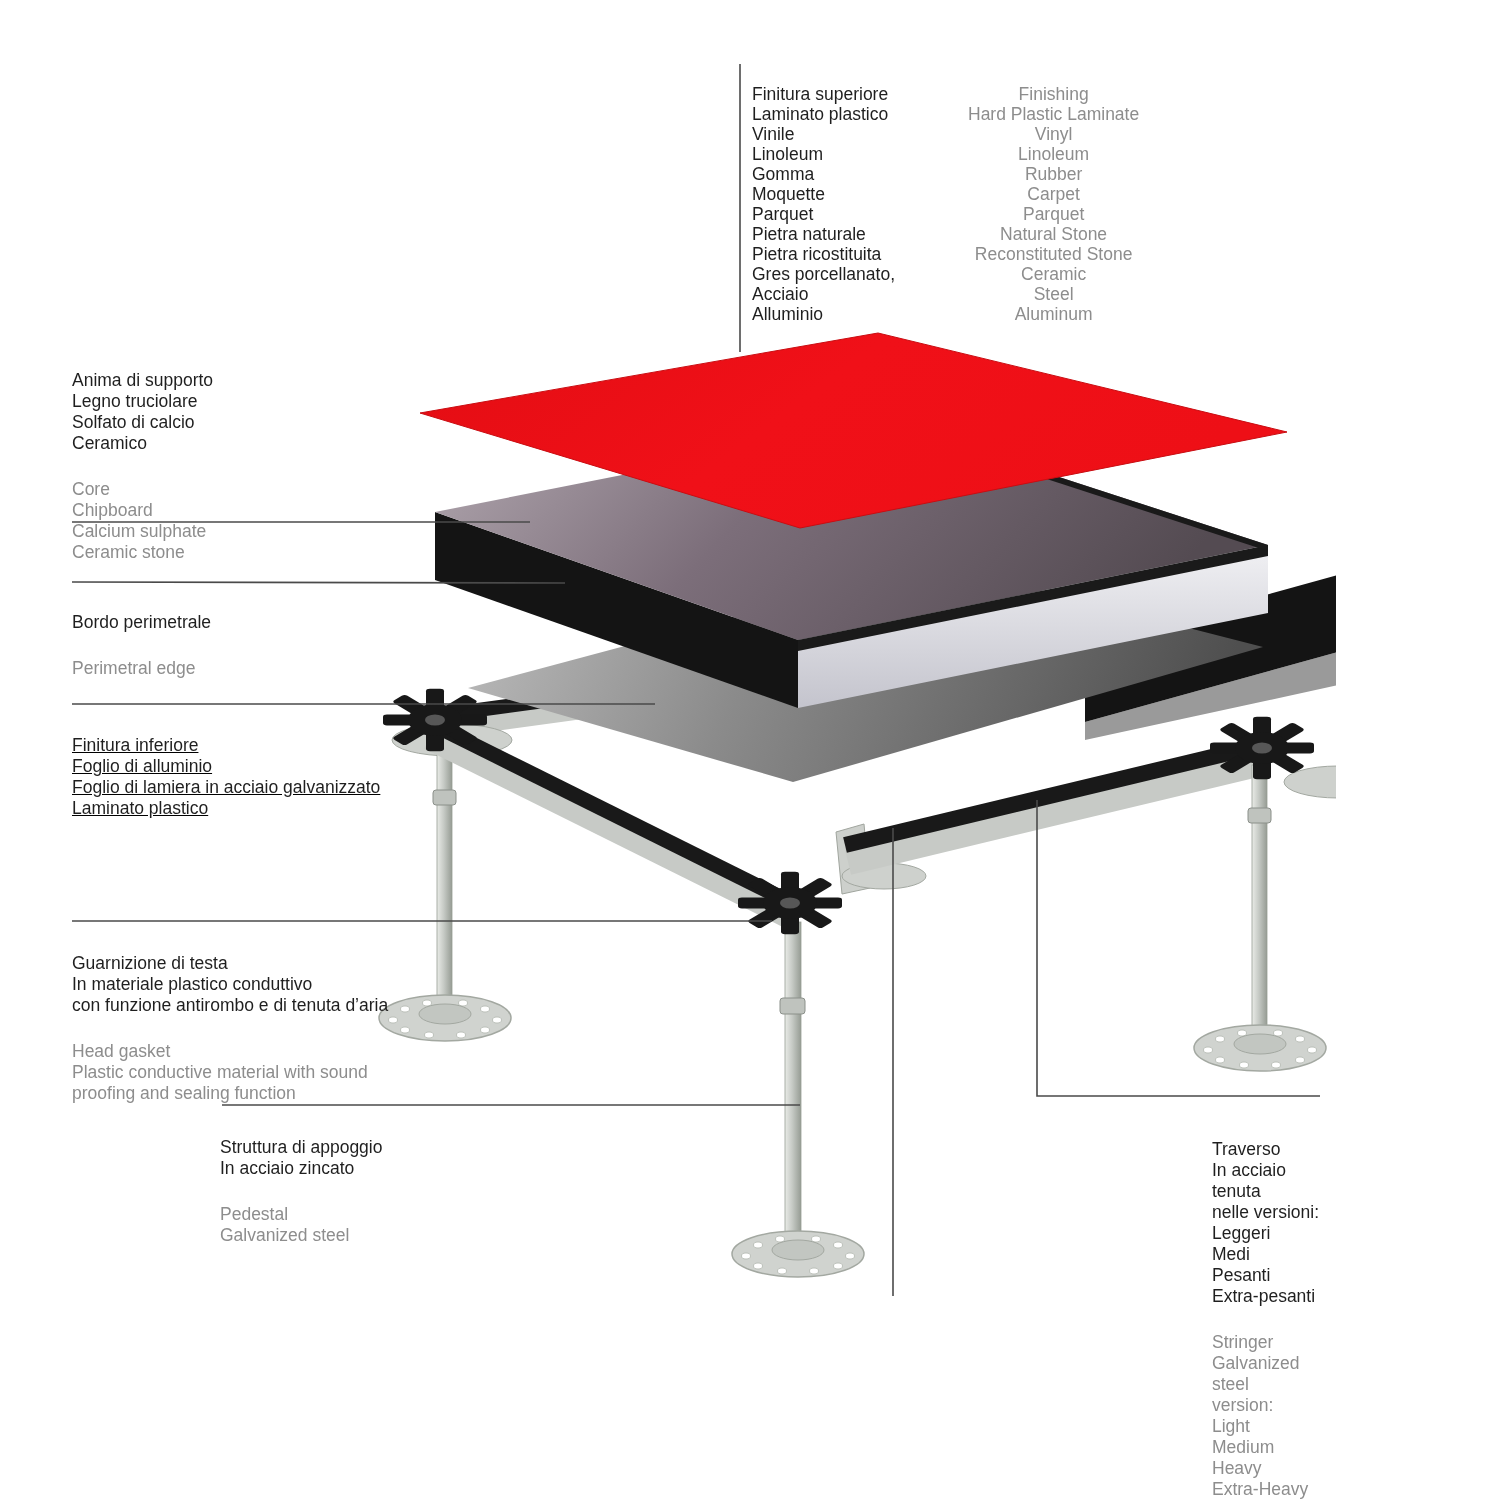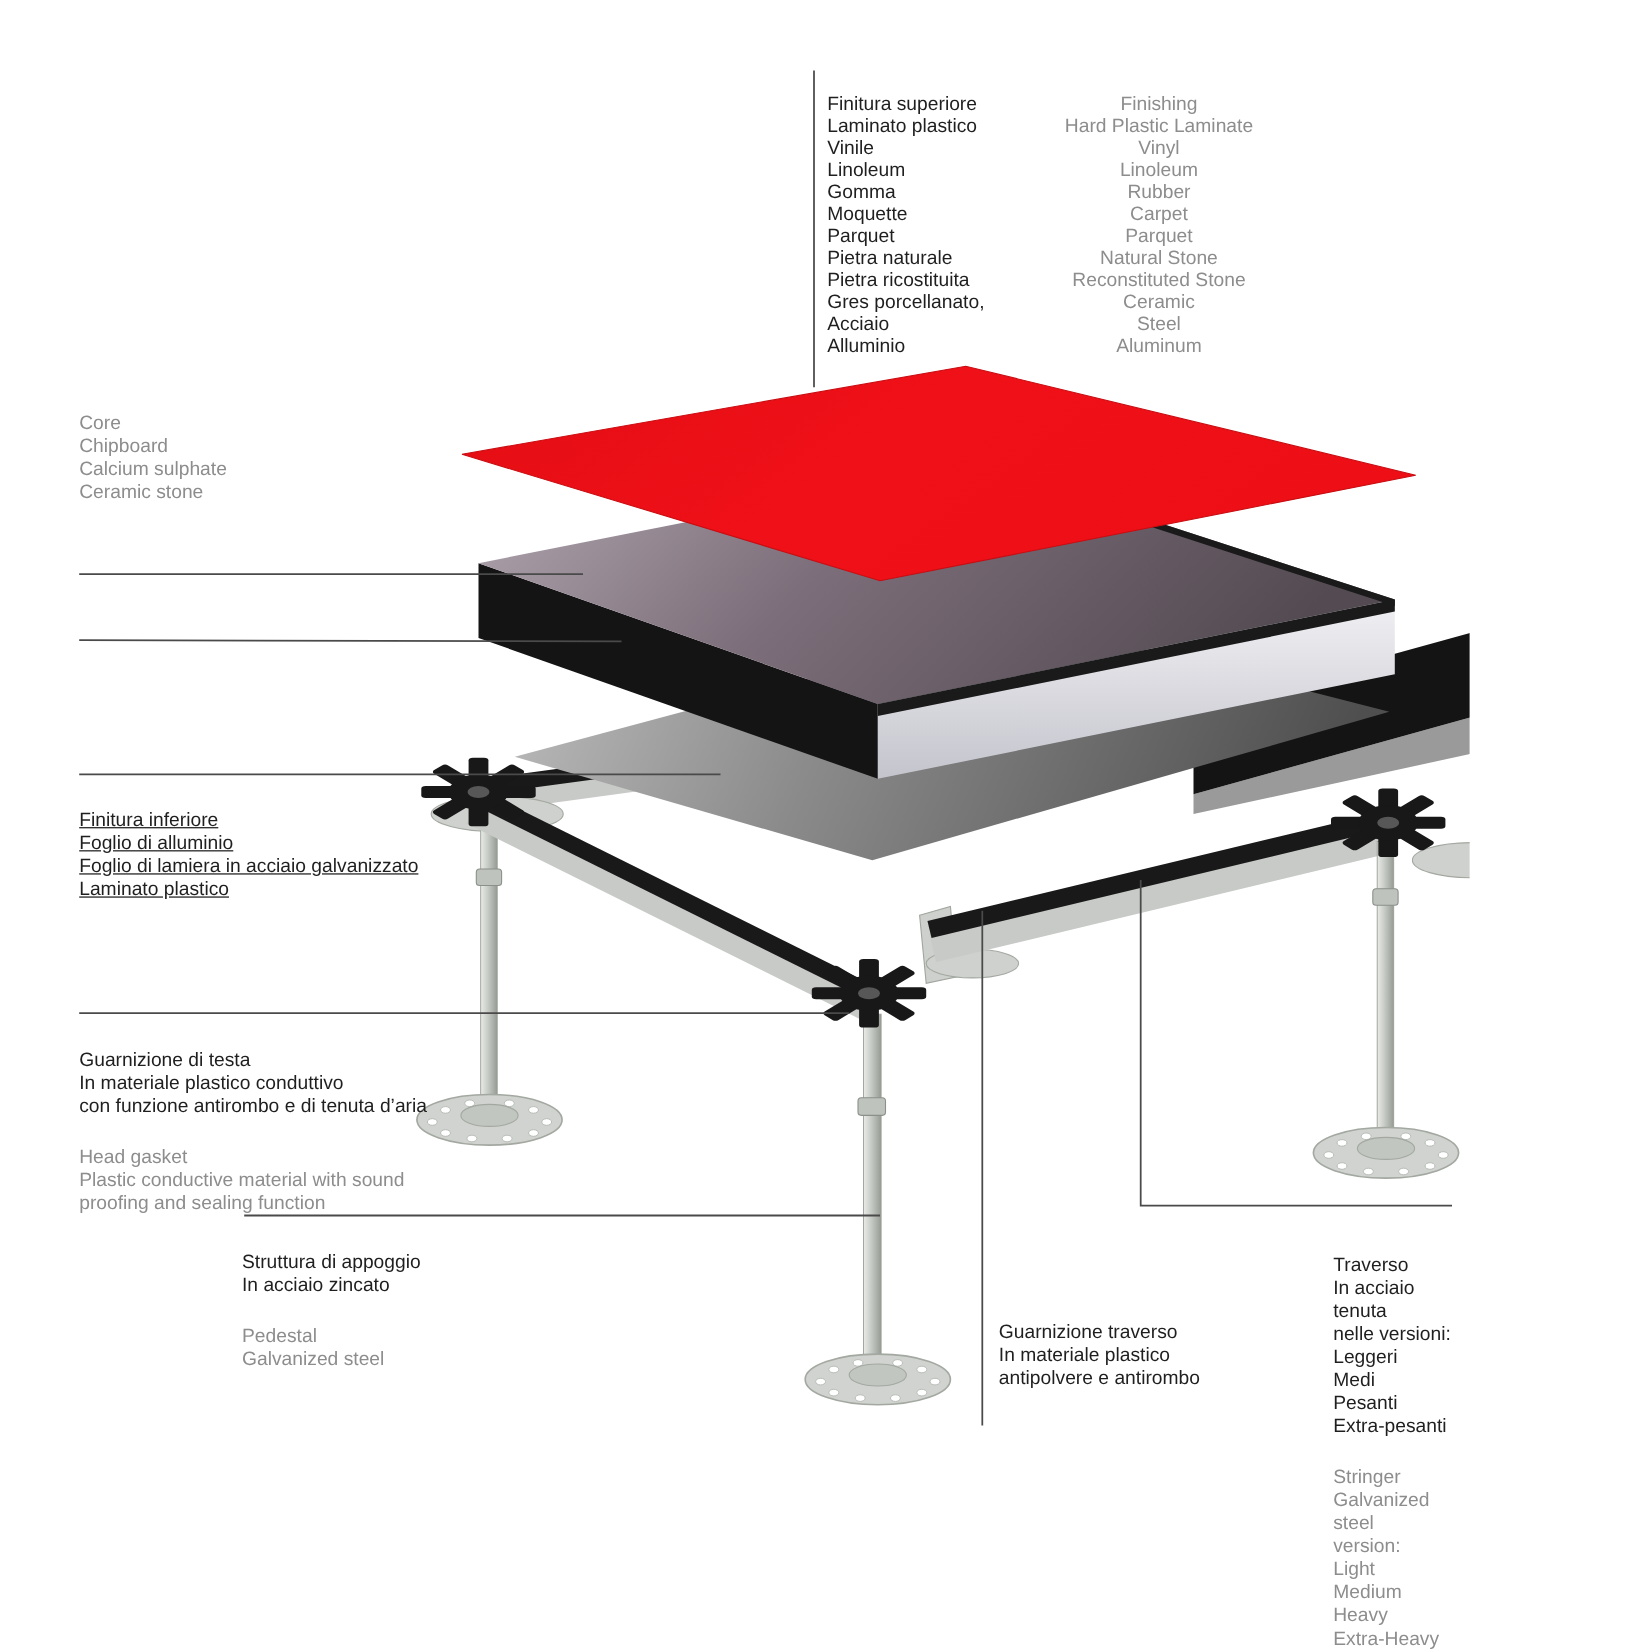--- a/index.html
+++ b/index.html
@@ -149,26 +149,34 @@
 Carpet
 Parquet
 Natural Stone
 Reconstituted Stone
 Ceramic
 Steel
 Aluminum</div>
   </div>
 
   <div class="label" style="left:72px;top:349px;">
+    <div class="it">Anima di supporto
+Legno truciolare
+Solfato di calcio
+Ceramico</div>
     <div class="en">Core
 Chipboard
 Calcium sulphate
 Ceramic stone</div>
   </div>
 
+  <div class="label" style="left:72px;top:591px;">
+    <div class="it">Bordo perimetrale</div>
+    <div class="en">Perimetral edge</div>
+  </div>
 
   <div class="label" style="left:72px;top:714px;text-decoration:underline;">
     <div class="it">Finitura inferiore
 Foglio di alluminio
 Foglio di lamiera in acciaio galvanizzato
 Laminato plastico</div>
   </div>
 
   <div class="label" style="left:72px;top:932px;">
     <div class="it">Guarnizione di testa
@@ -180,23 +188,20 @@
   </div>
 
   <div class="label" style="left:220px;top:1116px;">
     <div class="it">Struttura di appoggio
 In acciaio zincato</div>
     <div class="en">Pedestal
 Galvanized steel</div>
   </div>
 
   <div class="label" style="left:908px;top:1179px;">
-    <div class="it">Guarnizione traverso
-In materiale plastico
-antipolvere e antirombo</div>
   </div>
 
   <div class="label" style="left:1212px;top:1118px;">
     <div class="it">Traverso
 In acciaio tenuta
 nelle versioni:
 Leggeri
 Medi
 Pesanti
 Extra-pesanti</div>

